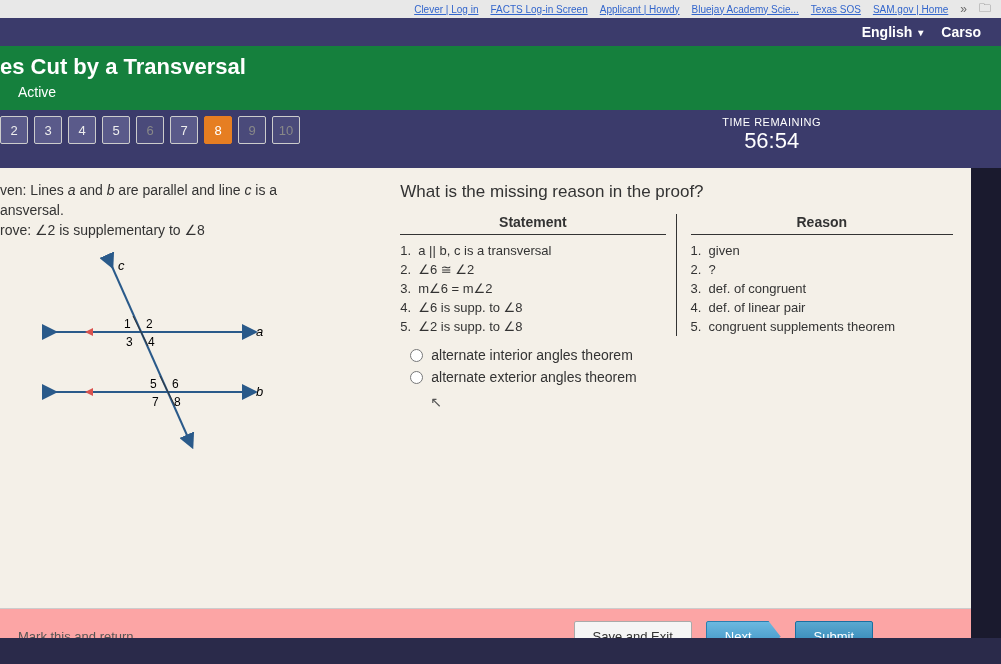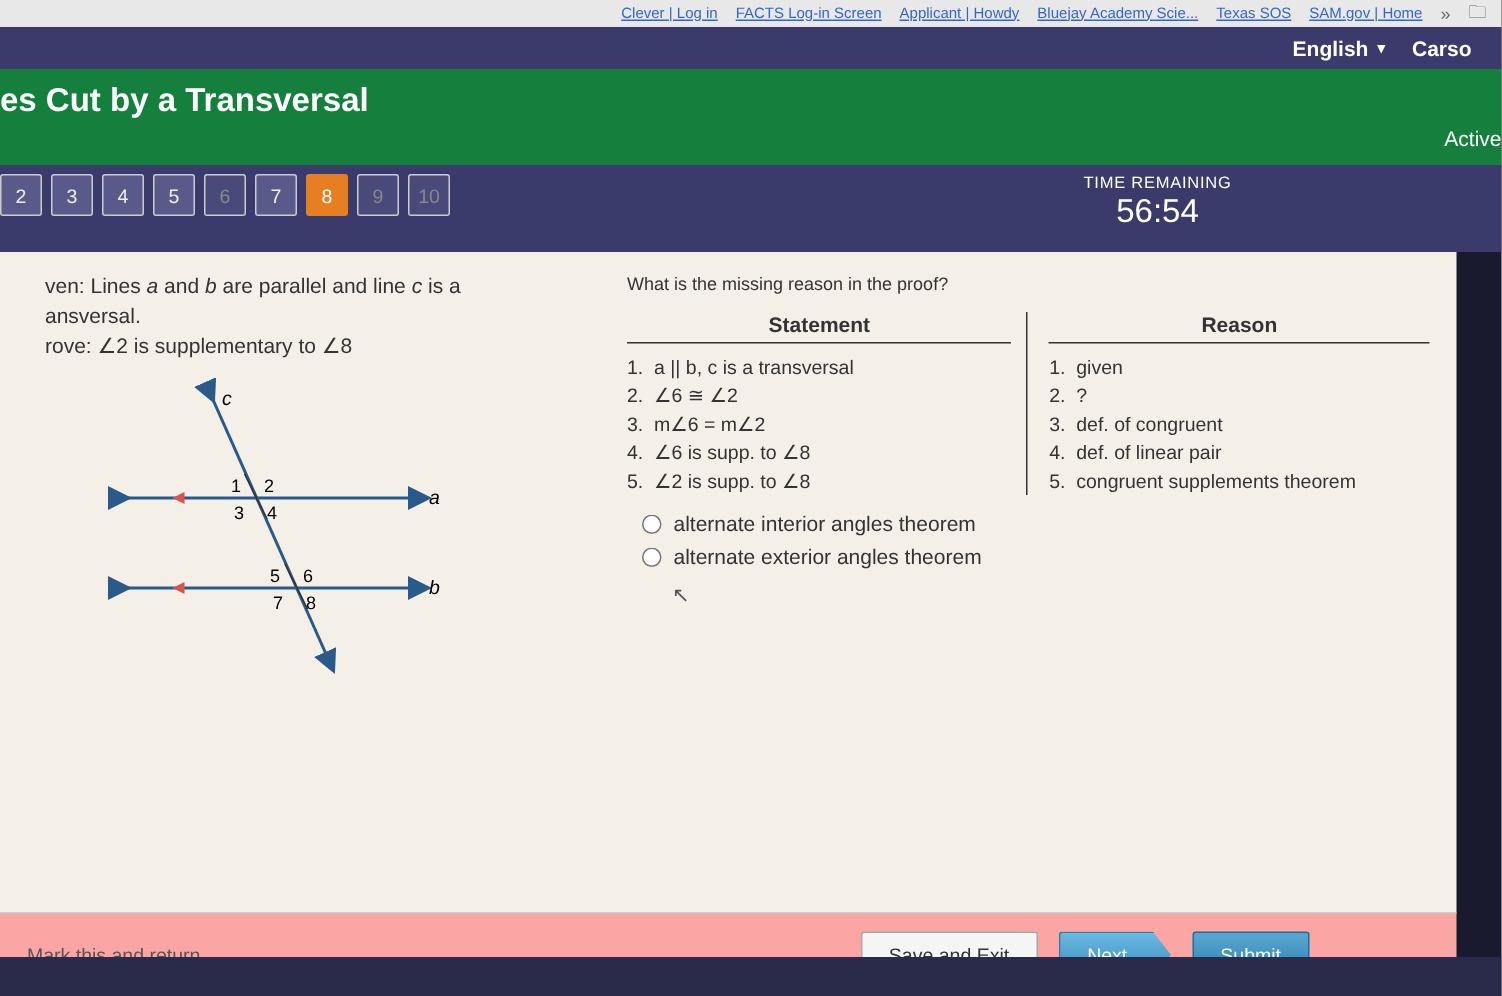--- a/index.html
+++ b/index.html
@@ -45,21 +45,20 @@
       padding: 8px 0 4px 0;
     }
     .page-title {
       font-size: 22px;
       font-weight: bold;
       padding-left: 0;
     }
     .active-label {
       font-size: 14px;
       padding: 4px 0 6px 18px;
-      text-align: right;
     }
     .nav-row {
       background: #3b3b6b;
       padding: 6px 0 14px 0;
       display: flex;
       align-items: flex-start;
     }
     .question-nav {
       display: flex;
       gap: 6px;
@@ -95,34 +94,33 @@
       display: flex;
       padding: 14px 18px 14px 0;
       min-height: 440px;
       position: relative;
     }
     .left-pane {
       width: 42%;
       padding-right: 18px;
       font-size: 14px;
       color: #333;
-      margin-left: 30px;
     }
     .left-pane p { margin-bottom: 4px; }
     .left-pane em { font-style: italic; }
     .diagram {
       margin-top: 14px;
       margin-left: 30px;
     }
     .right-pane {
       width: 58%;
       font-size: 14px;
       color: #333;
     }
-    .question-text { font-size: 12px; margin-bottom: 12px; }
+    .question-text { font-size: 17px; margin-bottom: 12px; }
     .proof-table {
       display: flex;
       margin-bottom: 8px;
     }
     .proof-col {
       width: 50%;
     }
     .proof-col.stmt { border-right: 1px solid #333; padding-right: 10px; }
     .proof-col.reas { padding-left: 14px; }
     .proof-header {

